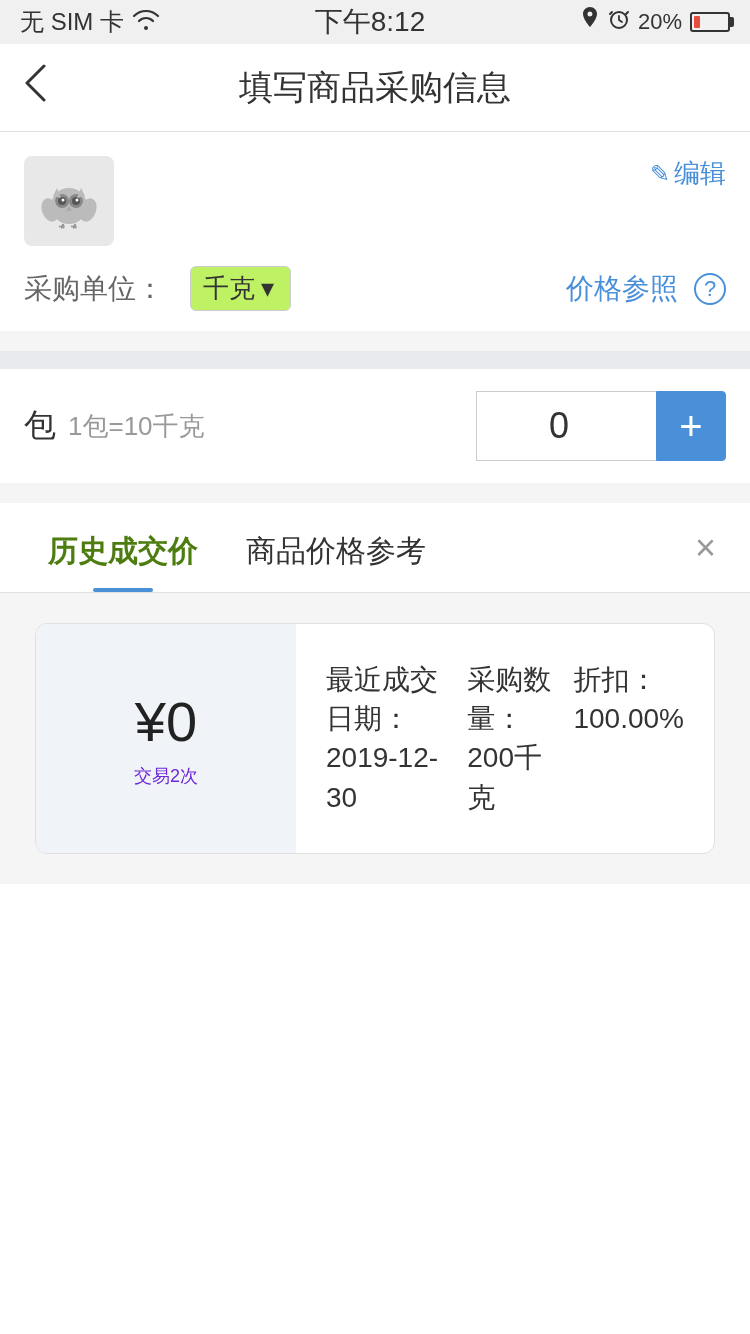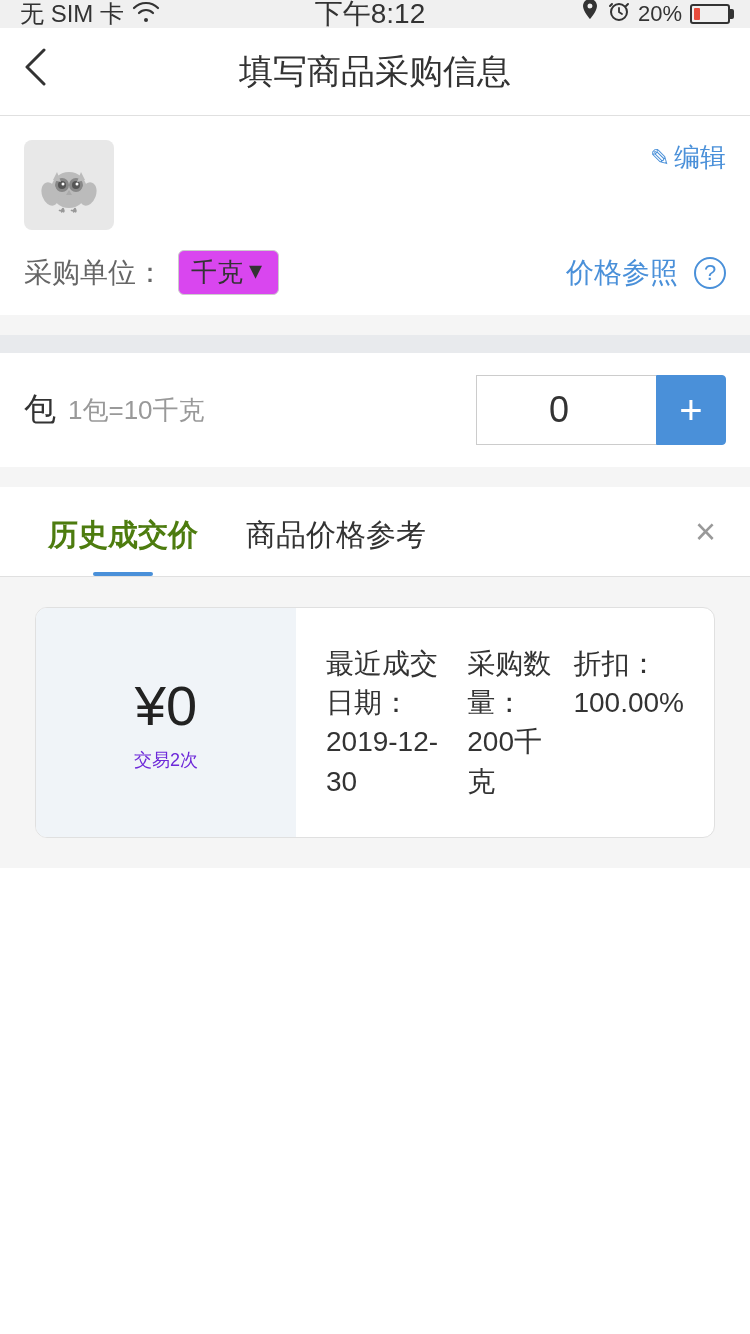--- a/index.html
+++ b/index.html
@@ -9,21 +9,21 @@
       min-height: 1334px;
       background: #f5f5f5;
       font-family: -apple-system, 'PingFang SC', 'Helvetica Neue', sans-serif;
       font-size: 28px;
       color: #333;
     }
 
     
     .status-bar {
       width: 750px;
-      height: 28px;
+      height: 44px;
       background: #f0f0f0;
       display: flex;
       align-items: center;
       justify-content: space-between;
       padding: 0 20px;
       font-size: 24px;
       color: #333;
     }
     .status-left { display: flex; align-items: center; gap: 8px; }
     .status-center { font-size: 28px; font-weight: 500; }
@@ -118,30 +118,31 @@
       display: flex;
       align-items: center;
       justify-content: space-between;
       margin-top: 10px;
     }
     .unit-label {
       font-size: 28px;
       color: #666;
       display: flex;
       align-items: center;
-      gap: 14px;
+      gap: 26px;
     }
     .unit-select {
-      background: #d946ef;
+      background: #bef264;
       border: 1px solid #ccc;
       border-radius: 6px;
       padding: 4px 16px 4px 12px;
       font-size: 26px;
       color: #333;
       display: flex;
+      align-items: center;
       gap: 6px;
       cursor: pointer;
     }
     .price-ref {
       color: #4a90d9;
       font-size: 28px;
       display: flex;
       align-items: center;
       gap: 16px;
       cursor: pointer;

